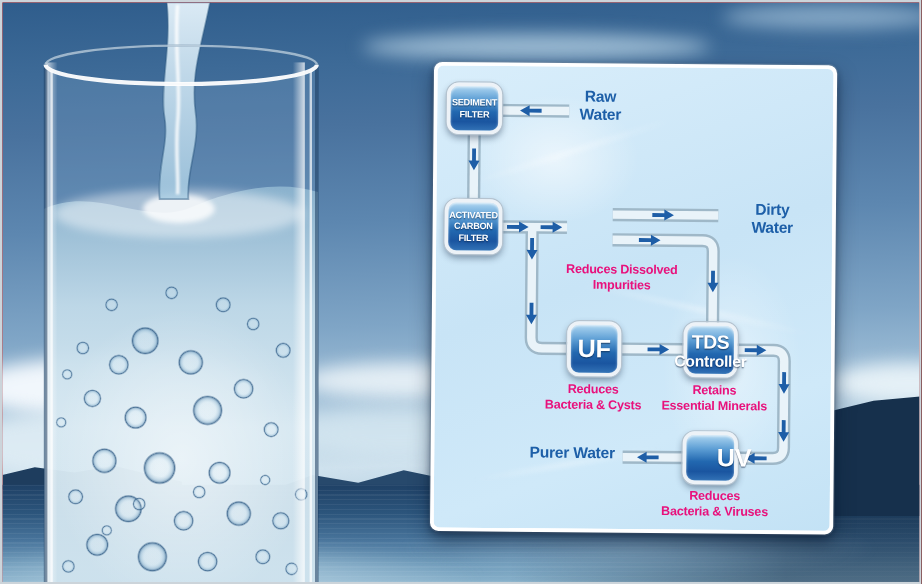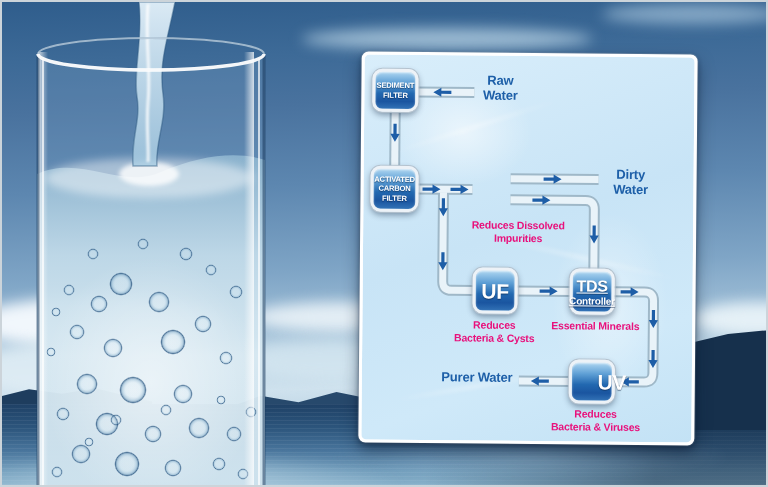--- a/index.html
+++ b/index.html
@@ -59,32 +59,32 @@
   .node{position:absolute;box-sizing:border-box;border-radius:10px;
     border:3px solid #edf2f7;
     background:linear-gradient(180deg,#aed6f1 0%,#5e9fd5 30%,#2268b0 58%,#1a55a0 80%,#3272b6 100%);
     box-shadow:0 0 0 1px #b5c3cf,0 3px 6px rgba(15,35,65,.45),inset 0 1px 2px rgba(255,255,255,.65);
     display:flex;flex-direction:column;align-items:center;justify-content:center;
     color:#fff;text-align:center;}
   .node span{display:block;font-weight:bold;letter-spacing:-.2px;text-shadow:0 1px 1px rgba(10,30,60,.55);}
   .n-small span{font-size:7.6px;line-height:9.5px;}
   .n-big span.big{font-size:21px;line-height:21px;}
   .n-tds span.big{font-size:16px;line-height:16px;}
-  .n-tds span.sub{font-size:10px;line-height:9px;margin-top:2px;}
+  .n-tds span.sub{font-size:13px;line-height:9px;margin-top:2px;}
   .nd-sediment{left:11px;top:17px;width:46px;height:43px;}
   .nd-carbon{left:10px;top:114px;width:48px;height:46px;}
   .nd-ro{left:110px;top:114px;width:47px;height:46px;}
   .nd-uf{left:113px;top:215px;width:45px;height:46px;}
-  .nd-tds{left:210px;top:215px;width:45px;height:46px;text-decoration:underline;}
+  .nd-tds{left:210px;top:215px;width:45px;height:46px;}
   .nd-uv{left:210px;top:306px;width:44px;height:44px;padding-left:40px;}
   
   .wlabel{position:absolute;color:#1d5fa8;font-weight:bold;font-size:13px;line-height:15px;
     text-align:center;letter-spacing:-.2px;}
   .lb-raw{left:104px;top:20px;width:70px;}
-  .lb-dirty{left:239px;top:113px;width:62px;text-align:center;}
+  .lb-dirty{left:252px;top:113px;width:62px;text-align:center;}
   .lb-purer{left:74px;top:317px;width:88px;white-space:nowrap;}
   
   .caption{position:absolute;color:#e8117c;font-weight:bold;font-size:10.5px;line-height:12.5px;
     text-align:center;letter-spacing:-.2px;}
   .cp-ro{left:96px;top:166px;width:124px;}
   .cp-uf{left:75px;top:266px;width:120px;}
   .cp-tds{left:176px;top:266px;width:120px;}
   .cp-uv{left:177px;top:354px;width:120px;}
 </style>
 </head>
@@ -282,20 +282,21 @@
       <span style="display:block">Water</span>
     </div>
     <div class="wlabel lb-purer">Purer Water</div>
 
     <div class="caption cp-ro">Reduces Dissolved Impurities</div>
     <div class="caption cp-uf">
       <span style="display:block">Reduces</span>
       <span style="display:block">Bacteria &amp; Cysts</span>
     </div>
     <div class="caption cp-tds">
+      <span style="display:block">Retains</span>
       <span style="display:block">Essential Minerals</span>
     </div>
     <div class="caption cp-uv">
       <span style="display:block">Reduces</span>
       <span style="display:block">Bacteria &amp; Viruses</span>
     </div>
   </div>
 </div>
 
 </body></html>

